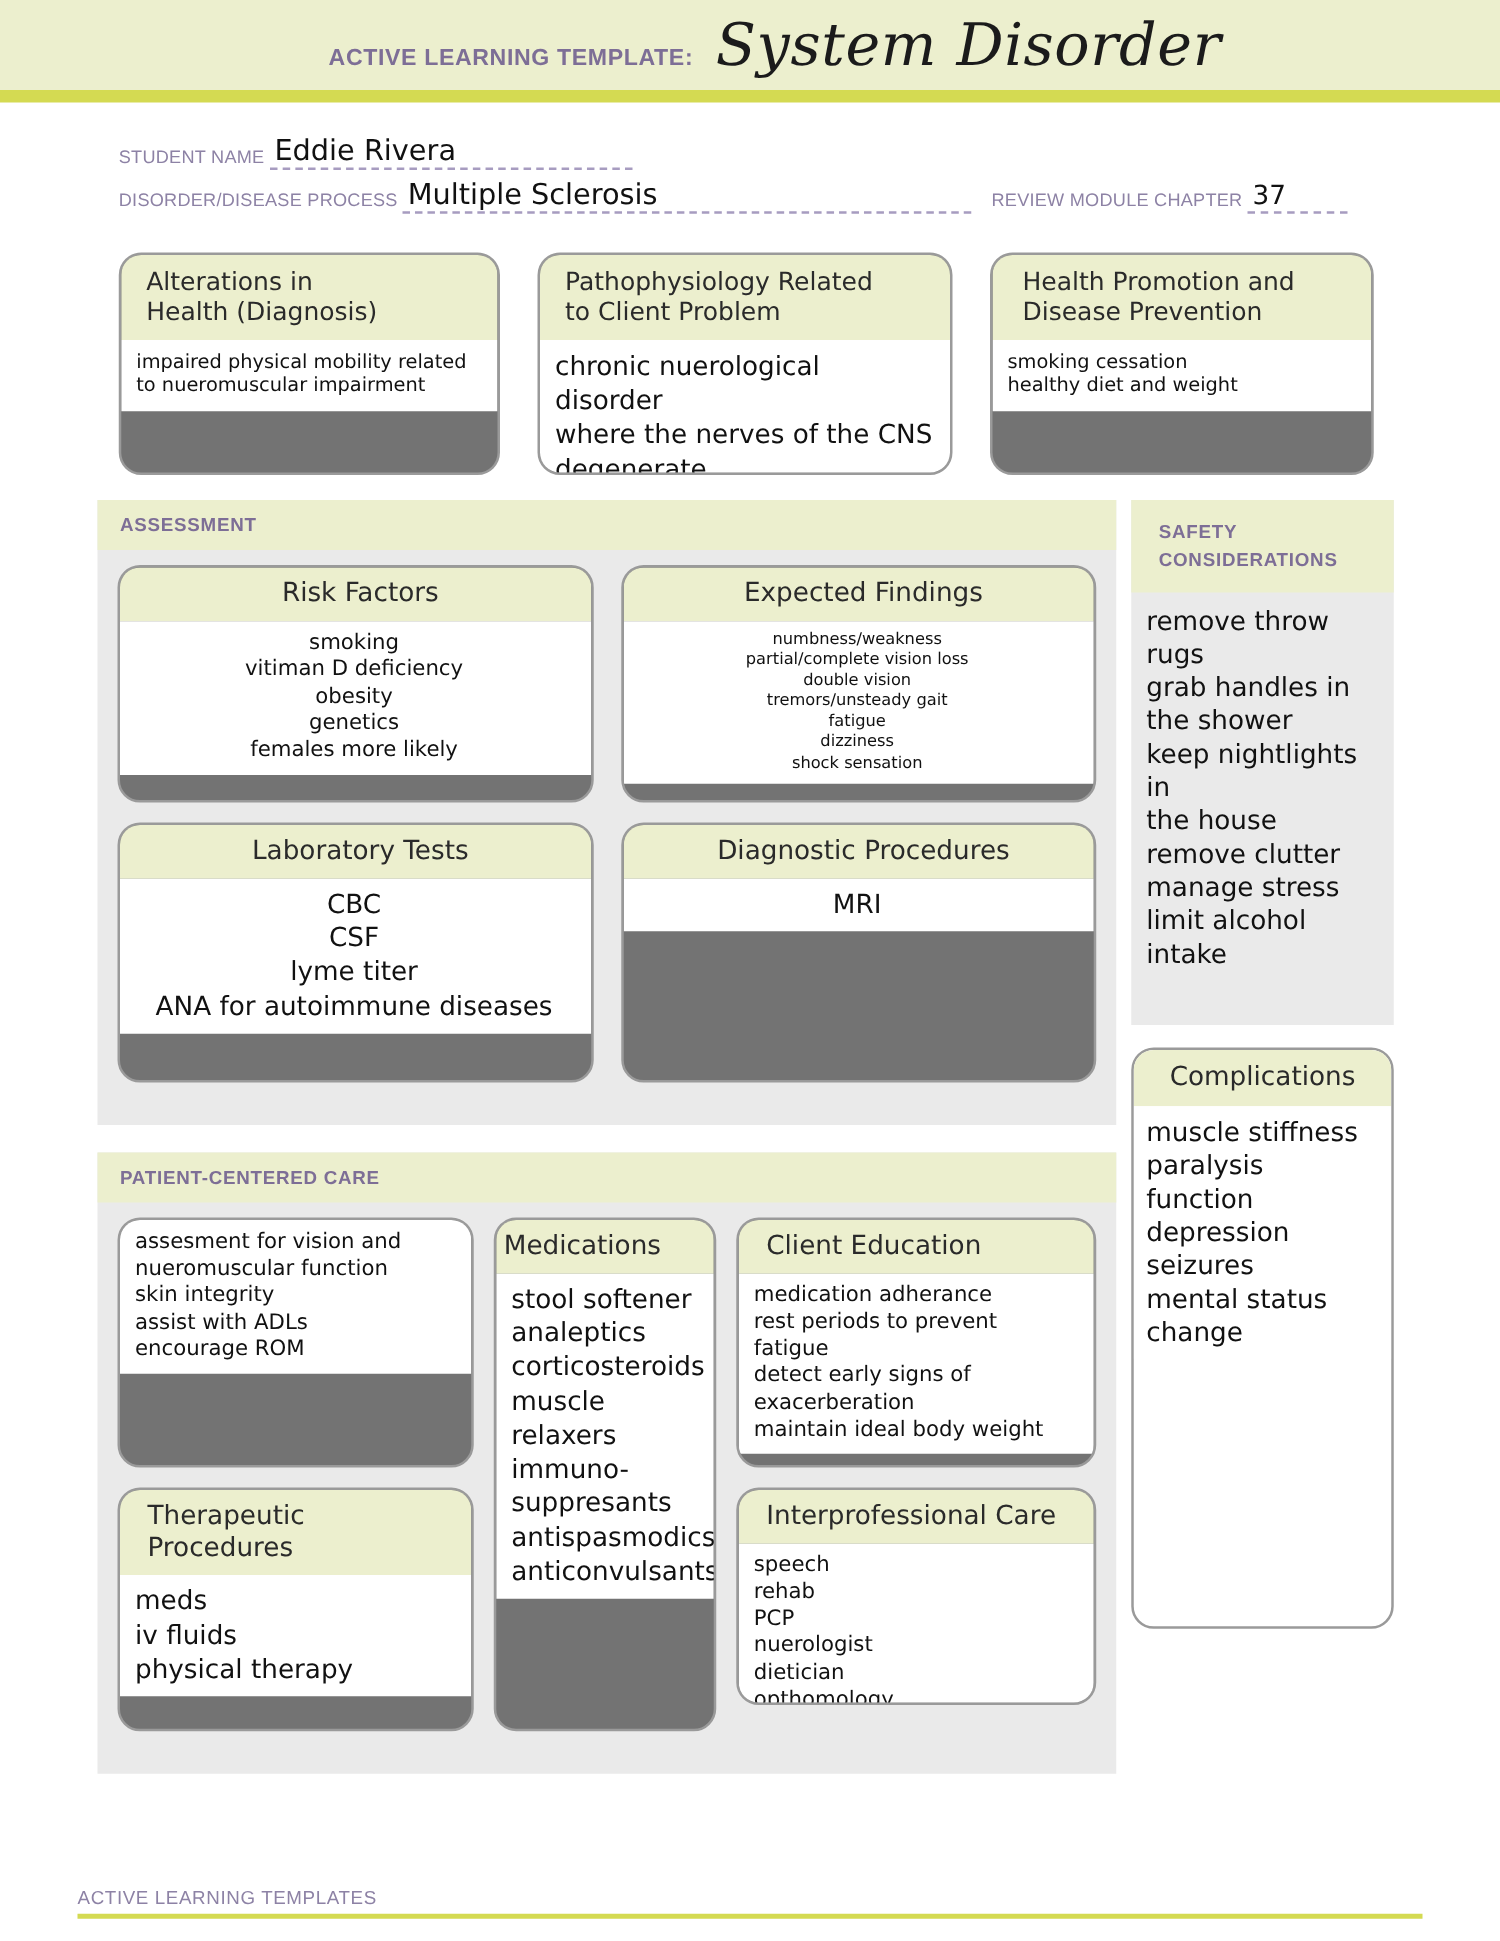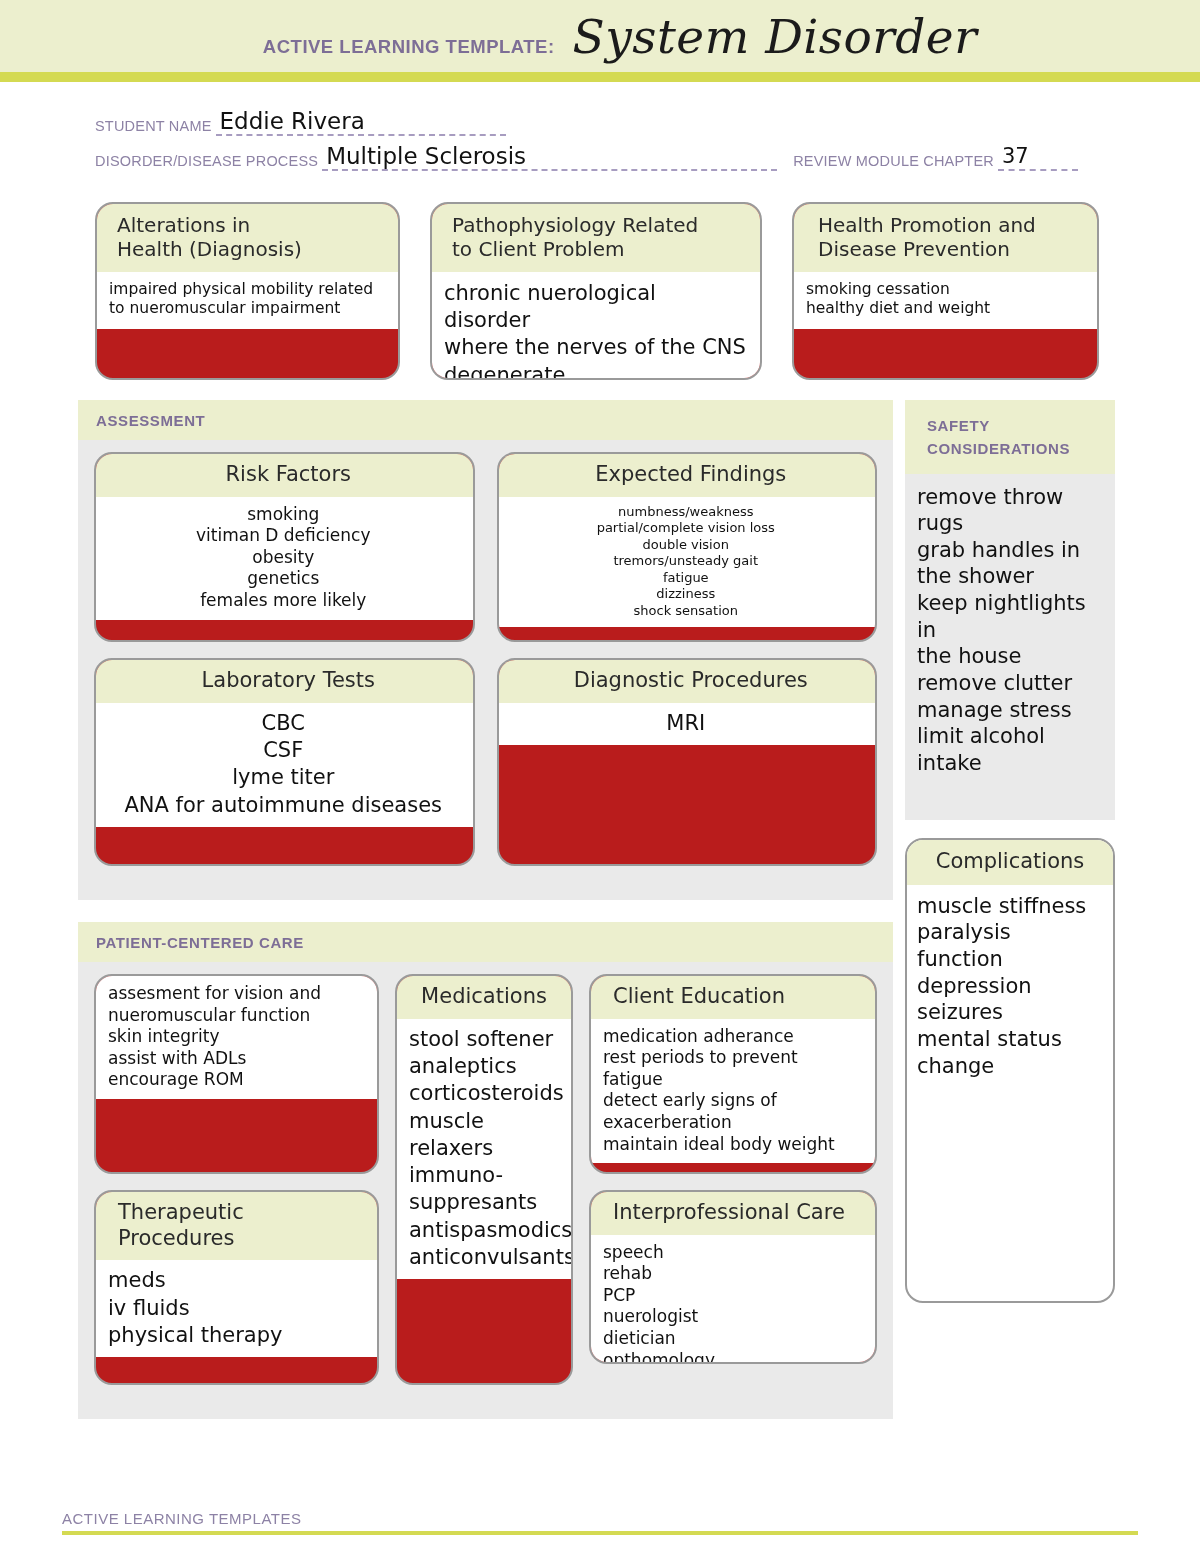--- a/index.html
+++ b/index.html
@@ -89,21 +89,21 @@
 
   
   .top-row {
     display: flex;
     gap: 30px;
     padding: 22px 85px 0 95px;
   }
   .card {
     border: 2px solid #9a9a9a;
     border-radius: 18px;
-    background: #b91c1c;
+    background: #737373;
     overflow: hidden;
   }
   .card-head {
     background: #ecefce;
     padding: 9px 14px 10px 20px;
     font-size: 20px;
     line-height: 1.22;
     color: #2a2a2a;
     font-family: "DejaVu Sans", sans-serif;
     font-weight: normal;
@@ -206,21 +206,21 @@
   .pcc-col-a { width: 285px; }
   .pcc-col-b { width: 178px; }
   .pcc-col-c { width: 288px; }
 
   .h-nc { height: 200px; }
   .h-tp { height: 195px; }
   .h-meds { height: 411px; }
   .h-ce { height: 200px; }
   .h-ipc { height: 174px; }
 
-  .pcc-col-b .card-head { text-align: center; padding-left: 6px; padding-right: 6px; }
+  .pcc-col-b .card-head { text-align: left; padding-left: 6px; padding-right: 6px; }
   .pcc-col-b .card-body .line { font-size: 21px; line-height: 1.3; }
 
   
   .footer {
     position: absolute;
     left: 62px;
     bottom: 18px;
     width: 1076px;
   }
   .footer-text {

